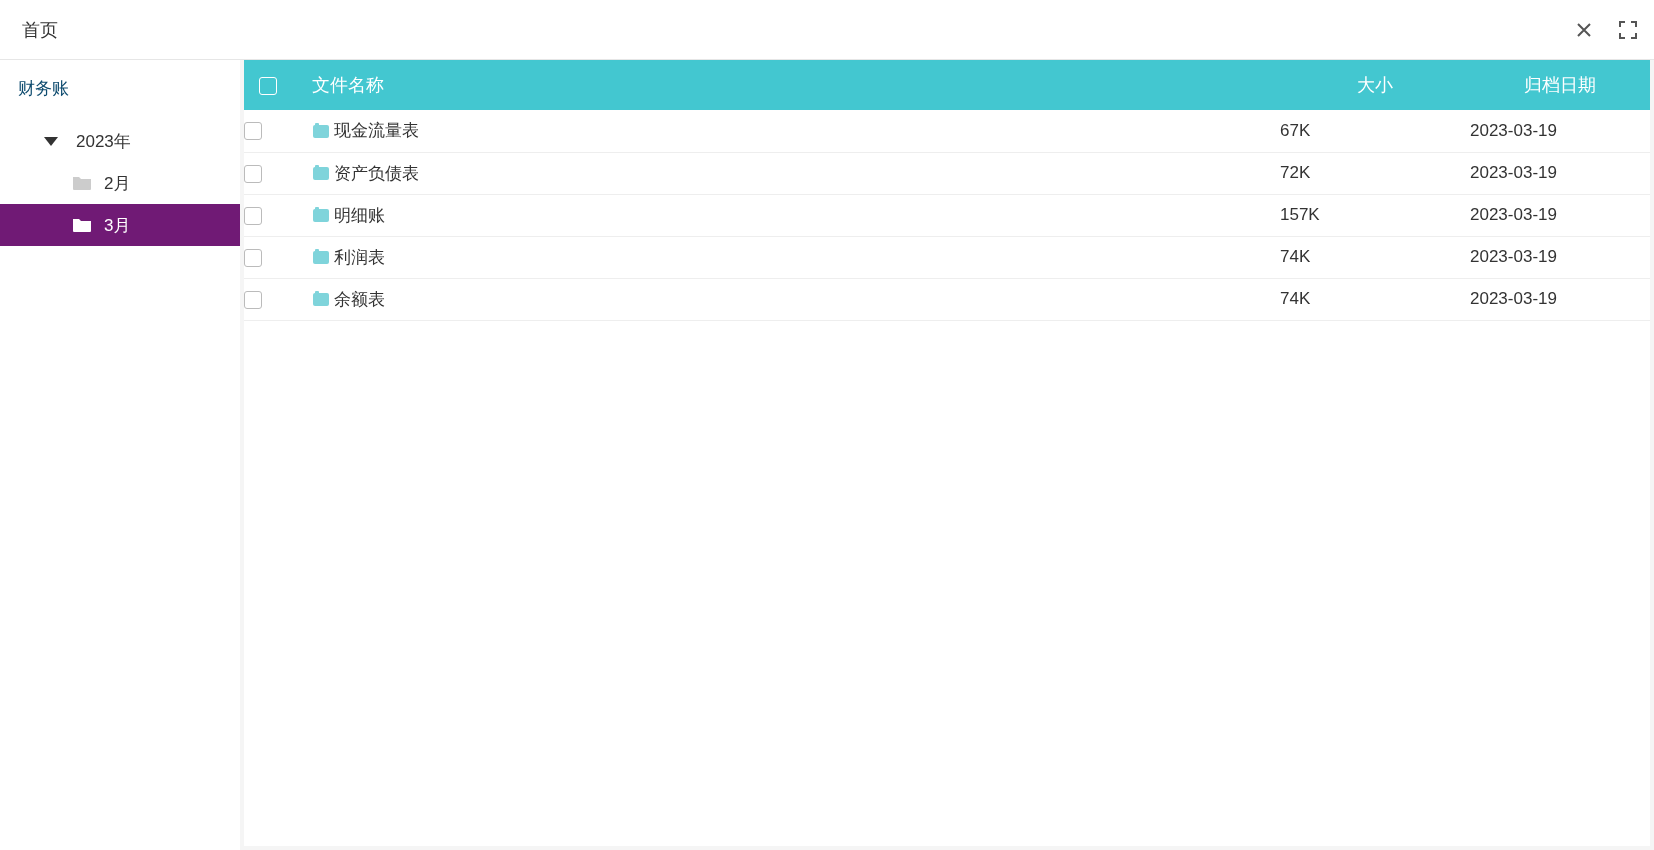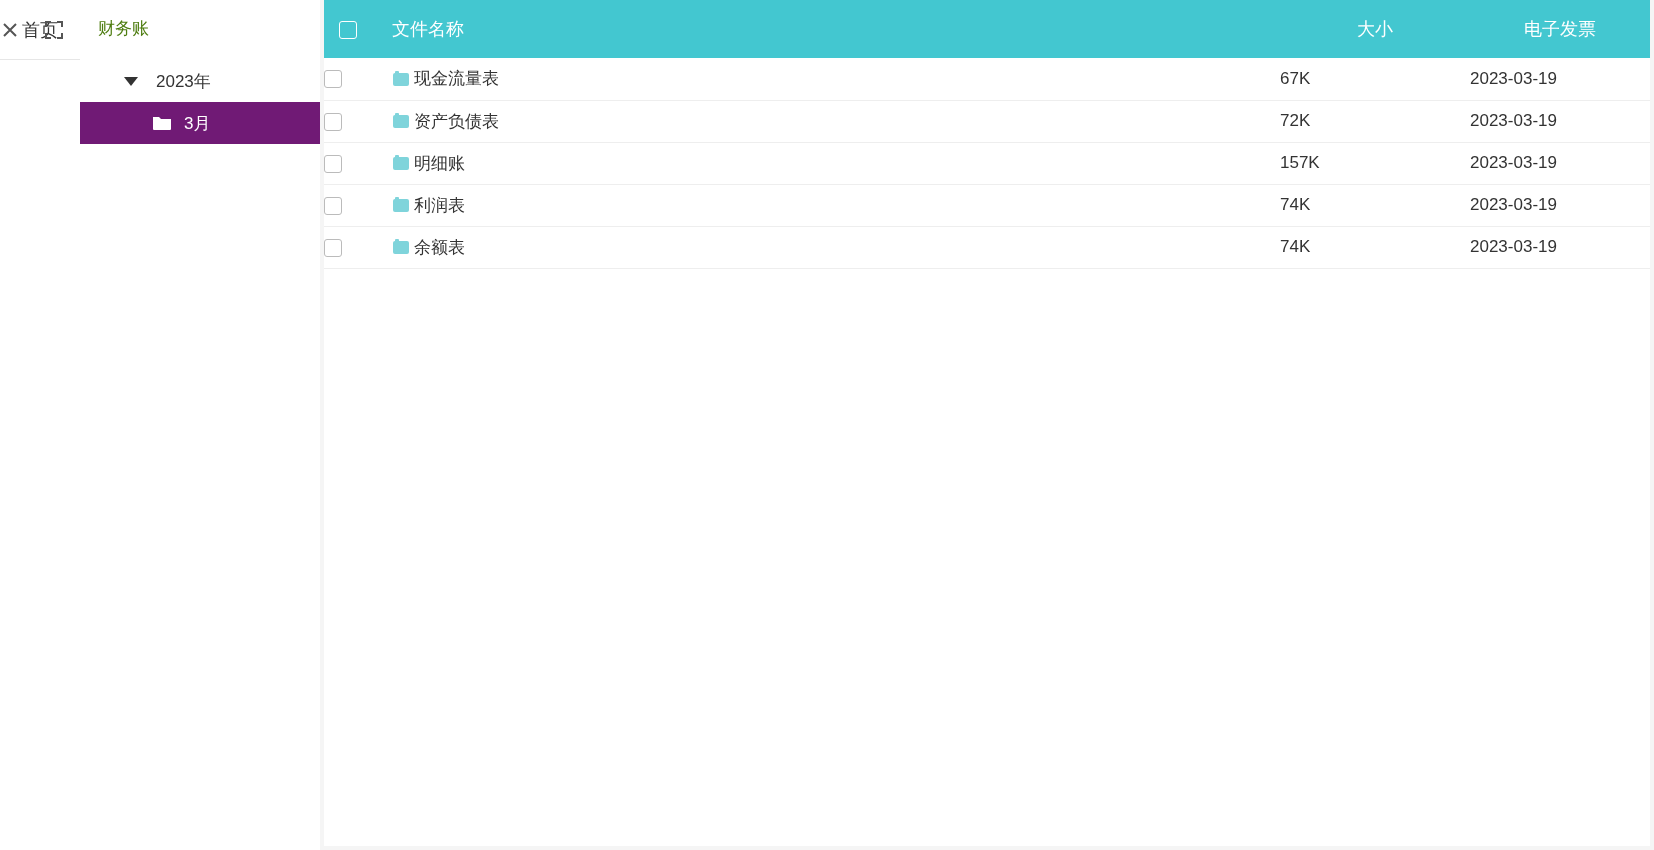--- a/index.html
+++ b/index.html
@@ -2,21 +2,21 @@
 <html><head>
   <meta charset="utf-8">
   <style>
     * { margin: 0; padding: 0; box-sizing: border-box; }
     body {
       font-family: -apple-system, BlinkMacSystemFont, "Segoe UI", "PingFang SC", "Microsoft YaHei", sans-serif;
       font-size: 16px;
       color: #333;
       background: #f5f5f5;
     }
-    .app { display: flex; flex-direction: row; width: 1654px; height: 850px; background: #fff; }
+    .app { display: flex; flex-direction: column; width: 1654px; height: 850px; background: #fff; }
 
     
     .top-tabs {
       display: flex;
       align-items: center;
       height: 60px;
       background: #fff;
       border-bottom: 1px solid #e6e6e6;
       position: relative;
     }
@@ -80,21 +80,21 @@
       padding: 0 18px;
       display: flex;
       align-items: center;
       font-size: 17px;
       color: #333;
       cursor: pointer;
       background: #f0f0f0;
     }
     .category-tab.active {
       background: #fff;
-      color: #4d7c0f;
+      color: #0c4a6e;
     }
     .tree {
       padding-top: 4px;
     }
     .tree-node {
       display: flex;
       align-items: center;
       height: 42px;
       padding-left: 40px;
       font-size: 17px;
@@ -171,21 +171,21 @@
     }
     .table {
       width: 100%;
       border-collapse: collapse;
     }
     .table thead th {
       background: #43c7d0;
       color: #fff;
       font-weight: 400;
       font-size: 18px;
-      height: 58px;
+      height: 50px;
       text-align: center;
       padding: 0 10px;
     }
     .table thead th.col-name { text-align: left; padding-left: 20px; }
     .table thead th.col-check { width: 48px; }
     .table thead th.col-size { width: 190px; }
     .table thead th.col-date { width: 180px; }
     .table tbody td {
       height: 42px;
       border-bottom: 1px solid #eee;
@@ -248,41 +248,49 @@
       <div class="category-tabs">
         <div class="category-tab active">
           <span>财务账</span>
         </div>
       </div>
       <div class="tree">
         <div class="tree-node root">
           <span class="tree-arrow"></span>
           <span>2023年</span>
         </div>
+        <div class="tree-node child">
+          <span class="tree-folder-icon">
+            <svg class="folder-svg" width="20" height="16" viewBox="0 0 20 16">
+                <path d="M1 2h6l2 2h10v10a1 1 0 0 1-1 1H2a1 1 0 0 1-1-1V2z"></path>
+              </svg>
+          </span>
+          <span>2月</span>
+        </div>
         <div class="tree-node child selected">
           <span class="tree-folder-icon">
             <svg class="folder-svg" width="20" height="16" viewBox="0 0 20 16">
                 <path d="M1 2h6l2 2h10v10a1 1 0 0 1-1 1H2a1 1 0 0 1-1-1V2z"></path>
               </svg>
           </span>
           <span>3月</span>
         </div>
       </div>
     </div>
 
     <div class="right-panel">
 
       <div class="table-wrap">
         <table class="table">
           <thead>
             <tr>
               <th class="col-check"><span class="check"></span></th>
               <th class="col-name">文件名称</th>
               <th class="col-size">大小</th>
-              <th class="col-date">电子发票</th>
+              <th class="col-date">归档日期</th>
             </tr>
           </thead>
           <tbody id="tbody">
               <tr>
     <td class="col-check"><span class="check"></span></td>
     <td class="col-name">
       <div class="name-cell">
         <span class="file-icon">
           <svg width="18" height="18" viewBox="0 0 18 18">
                         <rect x="1" y="3" width="16" height="13" rx="2"></rect>

